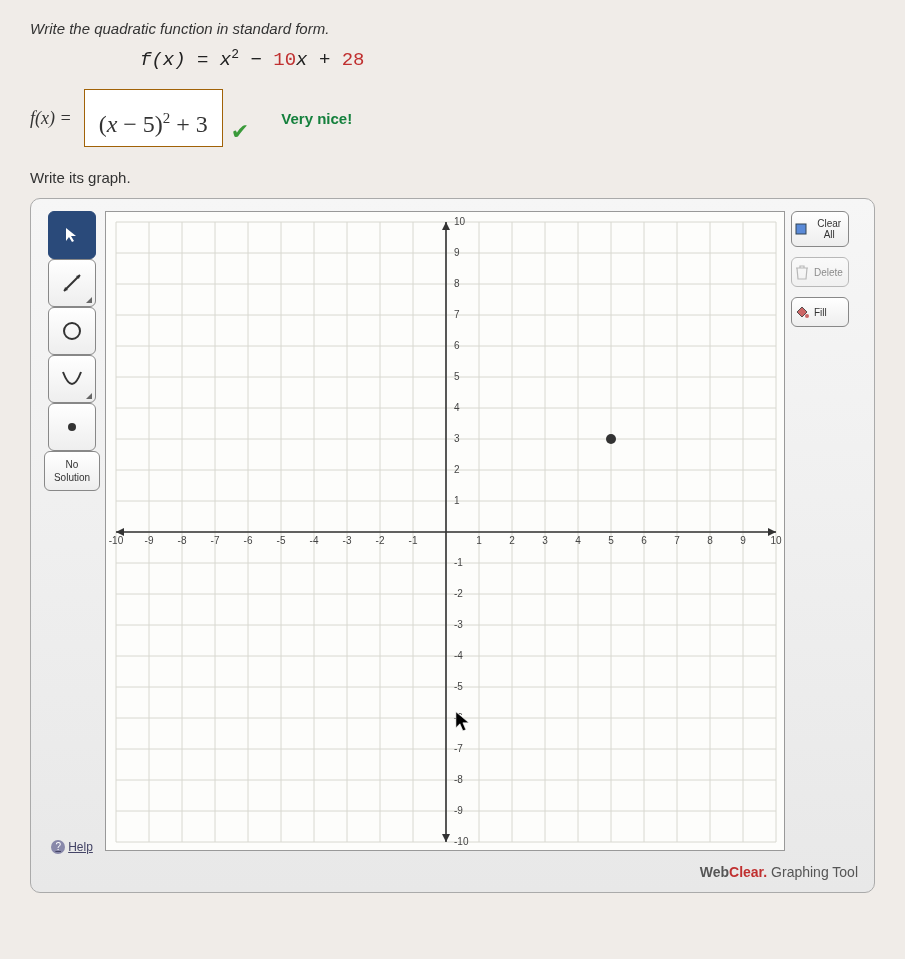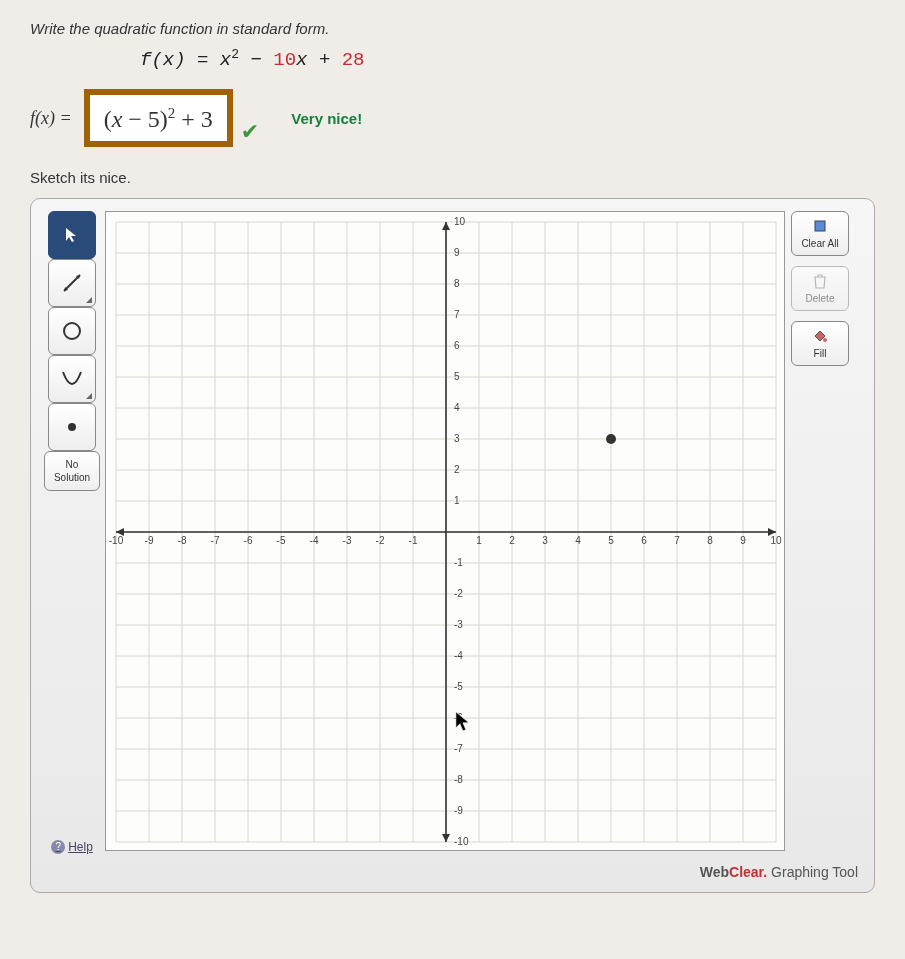--- a/index.html
+++ b/index.html
@@ -24,22 +24,22 @@
   .equation-given .coef2 { color: #c03030; font-style: normal; }
   .equation-given sup { font-size: 13px; font-style: normal; }
   .answer-row {
     display: flex;
     align-items: center;
     gap: 12px;
     margin-bottom: 22px;
   }
   .answer-row .lhs { font-family: "Times New Roman", serif; font-style: italic; font-size: 18px; }
   .answer-box {
-    border: 6px solid #a16207;
-    padding: 10px 14px 8px 14px;
+    border: 1px solid #a16207;
+    padding: 20px 14px 8px 14px;
     font-family: "Times New Roman", serif;
     font-size: 24px;
     background: #fff;
     position: relative;
   }
   .answer-box sup { font-size: 15px; vertical-align: super; }
   .check {
     color: #3a9a3a;
     font-size: 22px;
     position: relative;
@@ -98,21 +98,21 @@
   }
 
   .tools-right { display: flex; flex-direction: column; gap: 10px; width: 62px; align-items:center;}
   .right-btn {
     width: 58px;
     border: 1px solid #888; border-radius: 6px;
     background: linear-gradient(#fff,#eee);
     font-size: 10px; text-align: center;
     padding: 6px 2px;
     cursor: pointer;
-    display:flex;flex-direction:column;align-items:center;gap:4px;
+    display:flex;flex-direction:row;align-items:center;gap:4px;
   }
   .right-btn .ic { width:16px;height:16px;display:flex;align-items:center;justify-content:center;}
   .attribution {
     text-align: right;
     font-size: 14px;
     color: #555;
     padding: 10px 4px 0 0;
   }
   .attribution b.red { color: #c03030; }
 </style>
@@ -127,21 +127,21 @@
 
 <div class="answer-row">
   <span class="lhs">f(x) =</span>
   <span class="answer-box">
     (<span style="font-style:italic">x</span> − 5)<sup>2</sup> + 3
   </span>
   <span class="check">✔</span>
   <span class="feedback">Very nice!</span>
 </div>
 
-<div class="sub-prompt">Sketch its nice.</div>
+<div class="sub-prompt">Write its graph.</div>
 
 <div class="grapher">
   <div class="grapher-body">
     <div class="tools-left">
       <div class="tool-btn selected">
         <svg width="18" height="18" viewBox="0 0 18 18">
             <path d="M3 2 L3 15 L6 11 L9 16 L11 15 L8 10 L13 10 Z" fill="#fff"></path>
           </svg>
       </div>
       <div class="tool-btn">

